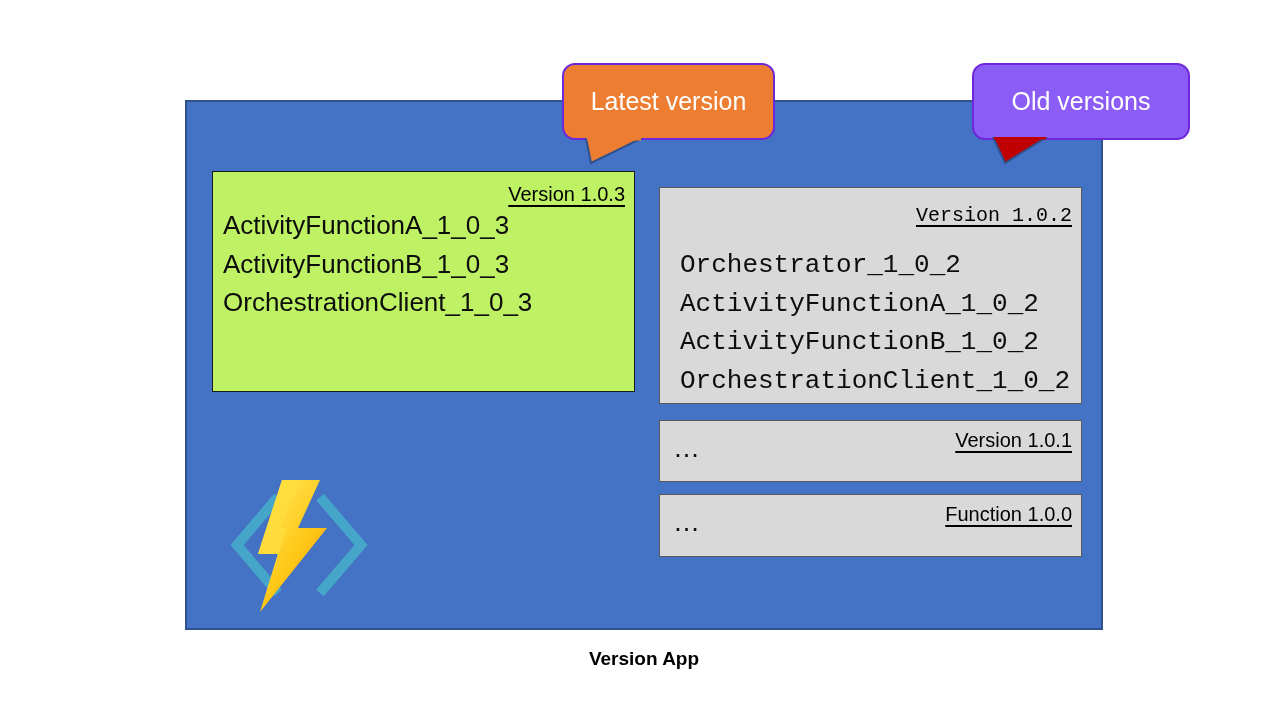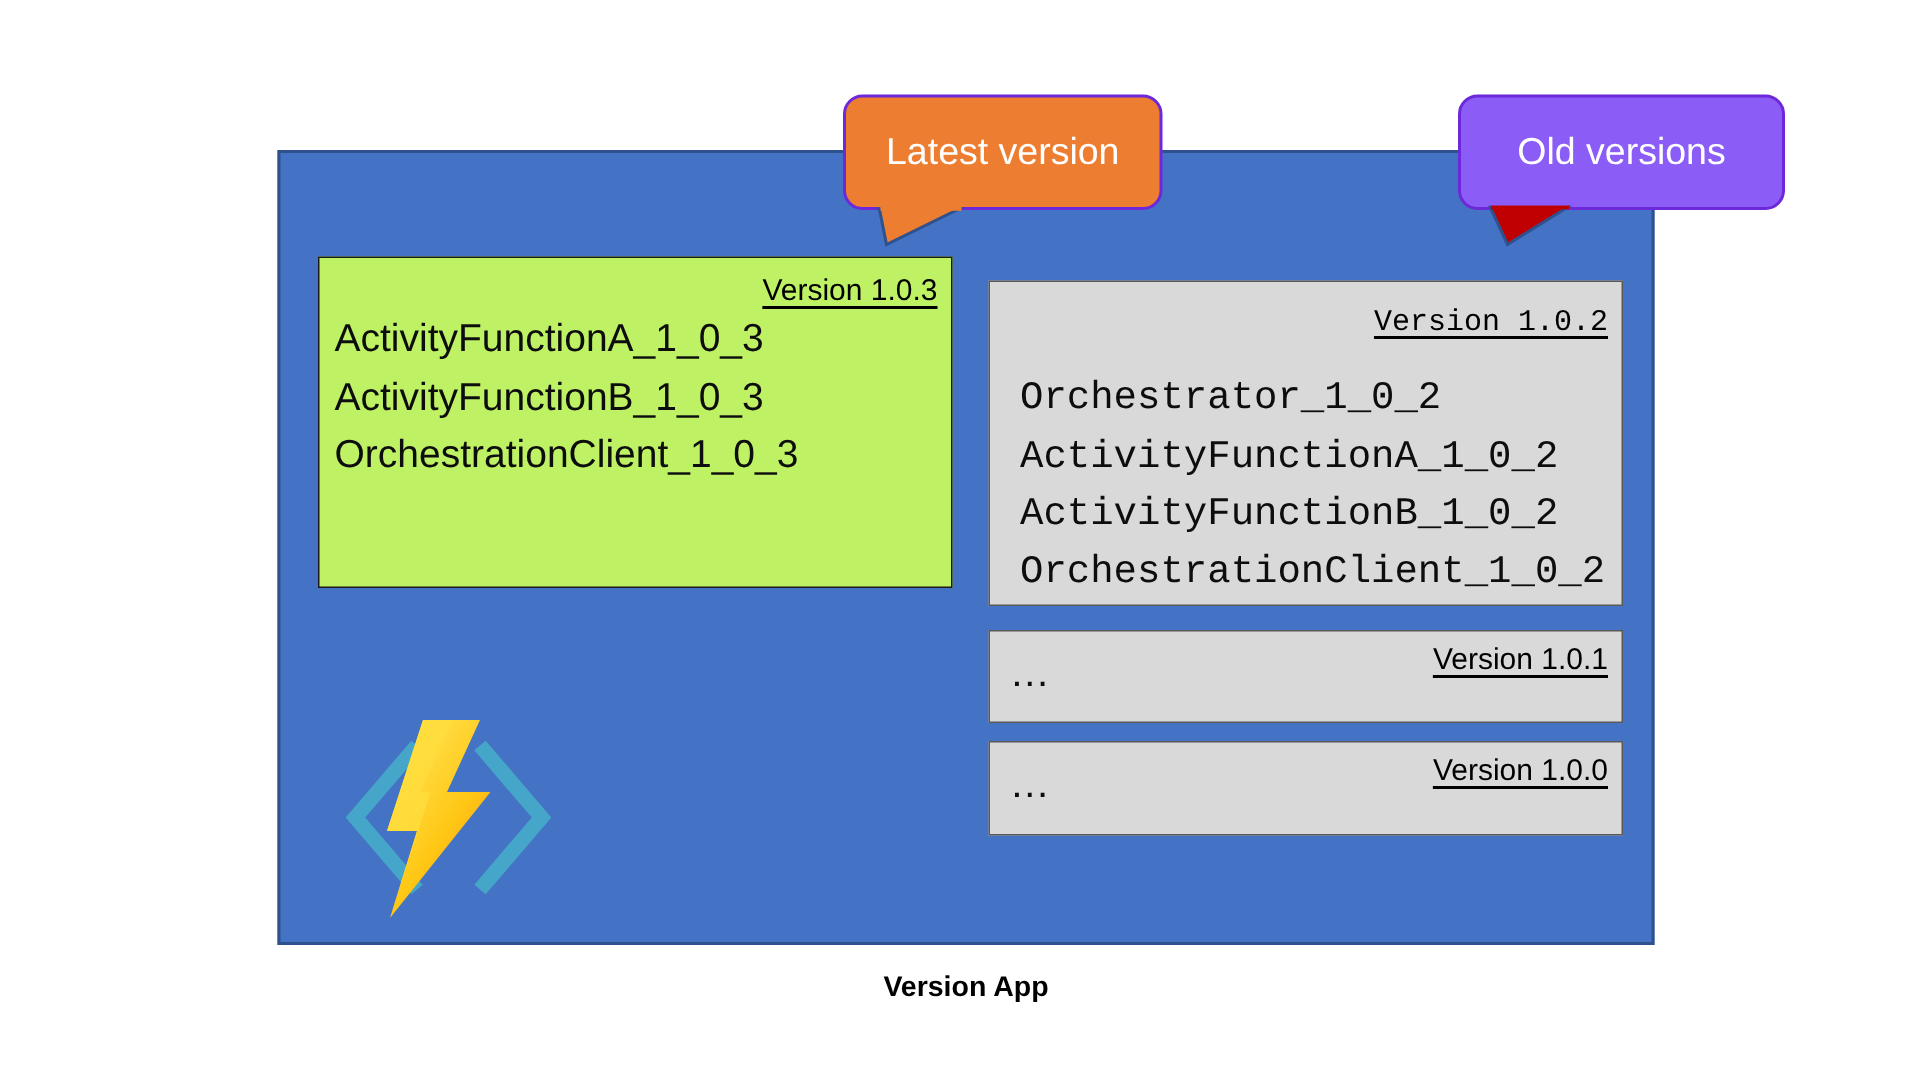--- a/index.html
+++ b/index.html
@@ -94,21 +94,21 @@
       <div>OrchestrationClient_1_0_2</div>
     </div>
   </div>
 
   <div class="version-box box-old box-v101">
     <div class="v-label">Version 1.0.1</div>
     <div class="ellipsis-line">…</div>
   </div>
 
   <div class="version-box box-old box-v100">
-    <div class="v-label">Version 1.0.0</div>
+    <div class="v-label">Function 1.0.0</div>
     <div class="ellipsis-line">…</div>
   </div>
 
   <svg class="func-icon" width="138" height="140" viewBox="0 0 138 140">
     <defs>
       <linearGradient id="boltGrad" x1="0.15" y1="0.1" x2="0.85" y2="1">
         <stop offset="0" stop-color="#FFE352"></stop>
         <stop offset="0.55" stop-color="#FFC715"></stop>
         <stop offset="1" stop-color="#F2901E"></stop>
       </linearGradient>

